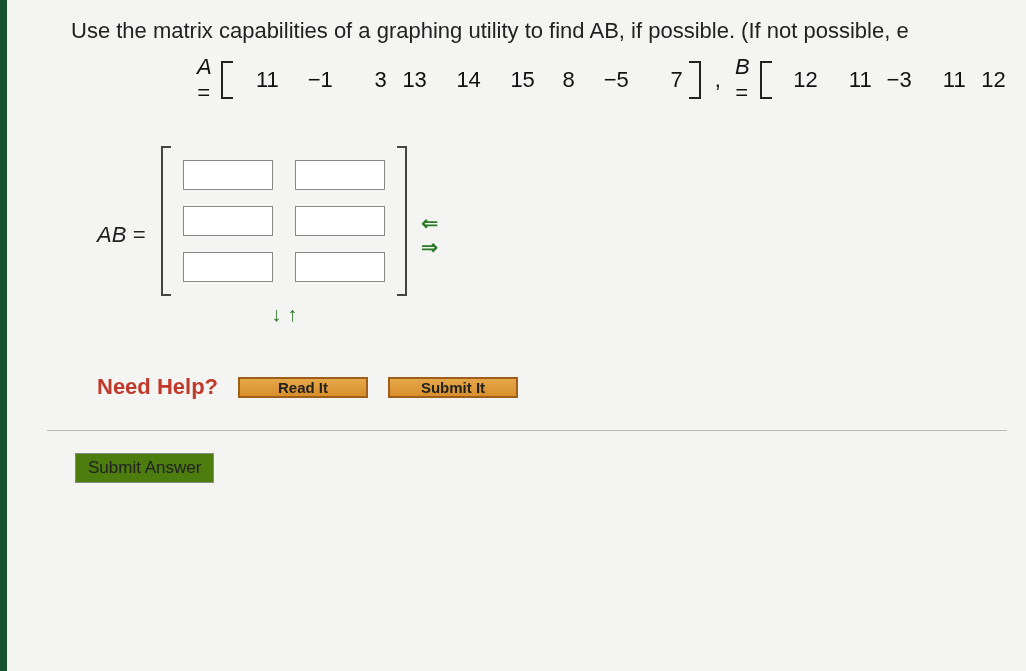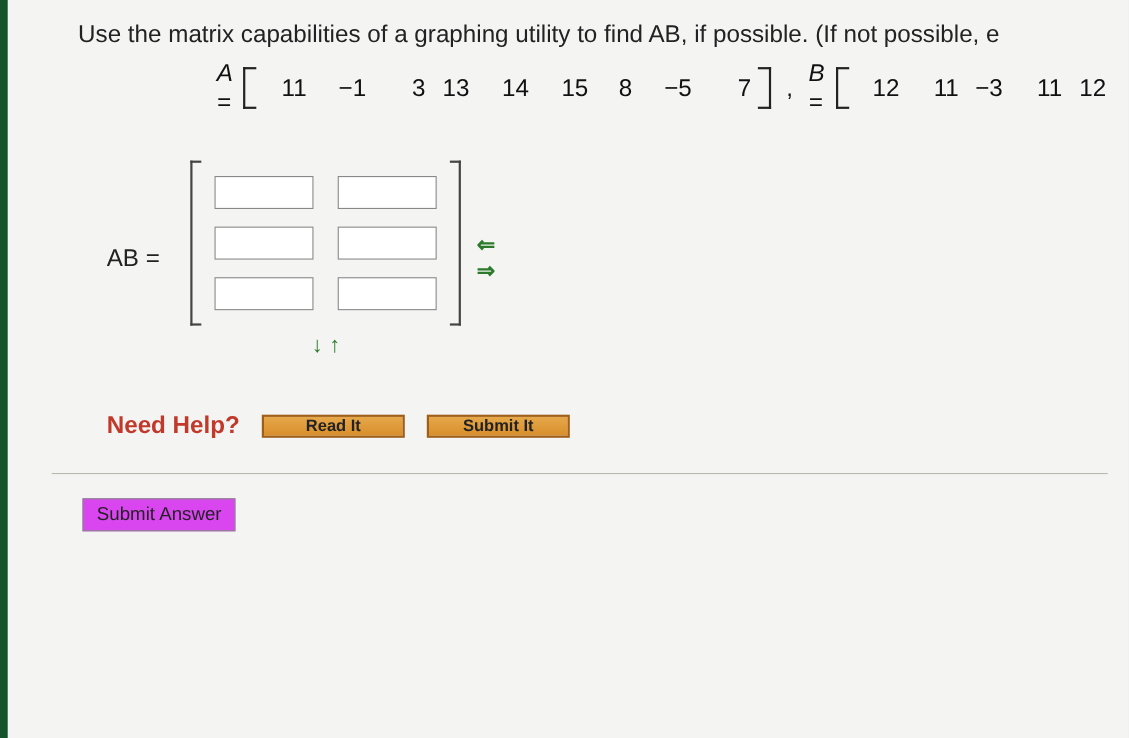--- a/index.html
+++ b/index.html
@@ -77,21 +77,22 @@
   }
   .comma { margin: 0 14px 0 6px; }
 
   .answer-row {
     display: flex;
     align-items: center;
     margin: 40px 0 0 60px;
     font-size: 22px;
   }
   .answer-label {
-    margin-right: 28px;
+    font-style: italic;
+    margin-right: 16px;
     color: #222;
   }
   .input-matrix {
     display: inline-flex;
     align-items: stretch;
     position: relative;
   }
   .ib-bracket {
     width: 10px;
   }
@@ -176,21 +177,21 @@
   .divider {
     border-top: 1px solid #b8b8b4;
     margin: 30px 0 0 10px;
     width: 960px;
   }
 
   .submit-row {
     margin: 22px 0 0 38px;
   }
   .submit-btn {
-    background: #d946ef;
+    background: #4d7c0f;
     border: 1px solid #888;
     color: #222;
     font-size: 17px;
     padding: 4px 12px;
     cursor: pointer;
   }
 </style>
 </head>
 <body>
 

